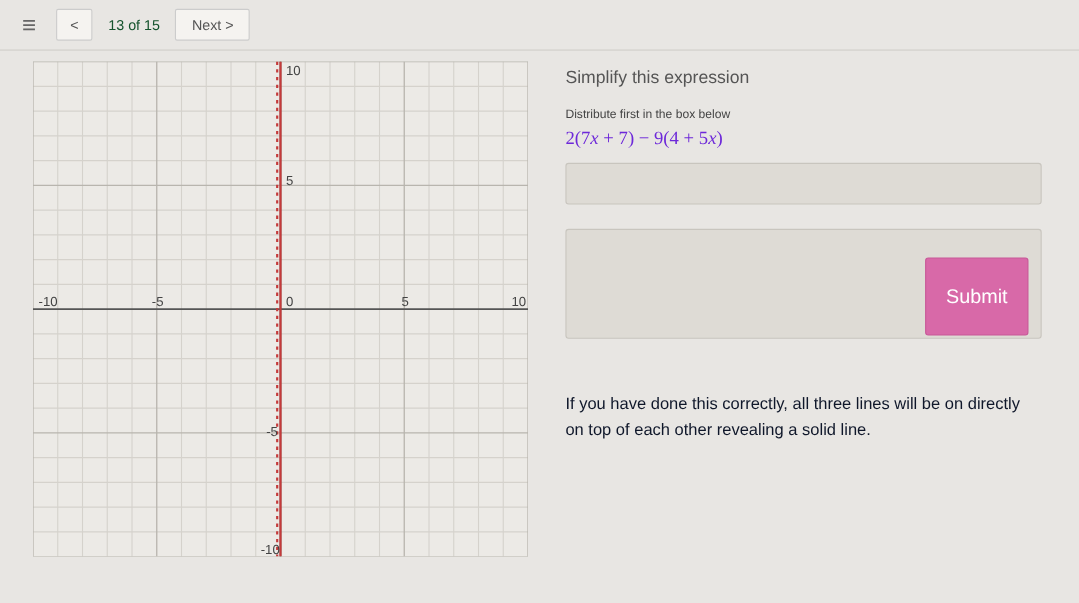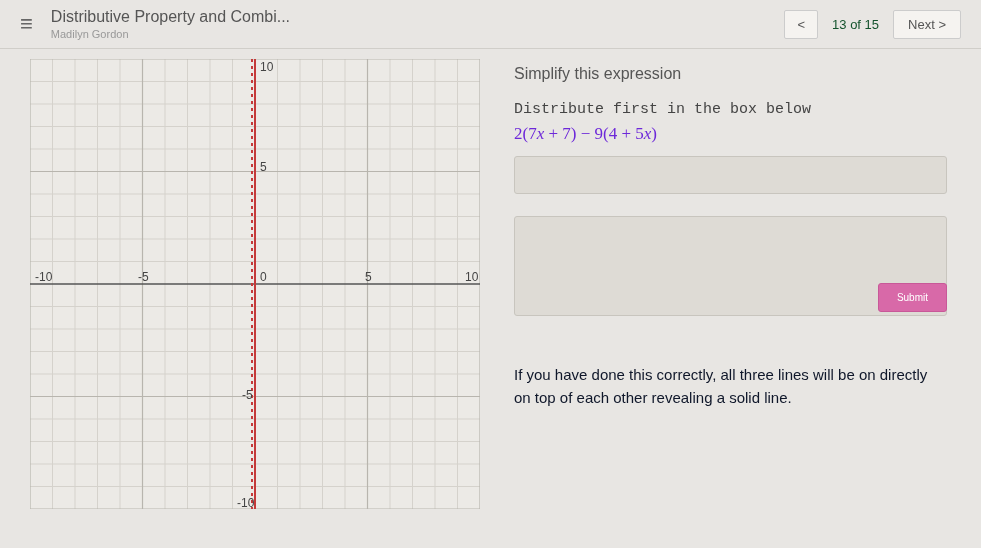--- a/index.html
+++ b/index.html
@@ -72,24 +72,23 @@
       flex: 1;
       padding: 6px 4px;
     }
     .q-title {
       font-size: 16px;
       color: #555;
       font-weight: 500;
       margin-bottom: 18px;
     }
     .q-instr {
-      font-size: 15px;
+      font-size: 11px;
       color: #444;
       margin-bottom: 6px;
-      font-family: Liberation Mono, monospace;
     }
     .q-expr {
       font-family: "Times New Roman", serif;
       font-size: 17px;
       color: #6d28d9;
       margin-bottom: 12px;
     }
     .answer-box {
       width: 100%;
       background: #dedbd5;
@@ -102,45 +101,41 @@
       min-height: 38px;
       resize: none;
     }
     .answer-box.tall { min-height: 100px; }
     .submit-row {
       position: relative;
       margin-bottom: 22px;
     }
     .submit-btn {
       position: absolute;
-      right: 0;
+      right: 12px;
       bottom: 30px;
       background: #d869a8;
       border: 1px solid #c85898;
       color: #fff;
-      padding: 8px 18px;
-      font-size: 10px;
+      padding: 24px 18px;
+      font-size: 18px;
       border-radius: 3px;
       cursor: pointer;
     }
     .q-note {
       font-size: 15px;
       color: #0f172a;
       line-height: 1.5;
     }
   </style>
 </head>
 <body>
 
 <div class="header">
   <div class="menu-icon">≡</div>
-  <div class="title-block">
-    <div class="page-title">Distributive Property and Combi...</div>
-    <div class="student-name">Madilyn Gordon</div>
-  </div>
   <div class="nav-controls">
     <button class="nav-btn prev">&lt;</button>
     <span class="progress">13 of 15</span>
     <button class="nav-btn">Next  &gt;</button>
   </div>
 </div>
 
 <div class="content">
   <div class="graph-area">
     <svg class="grid-svg" viewBox="0 0 450 450">

